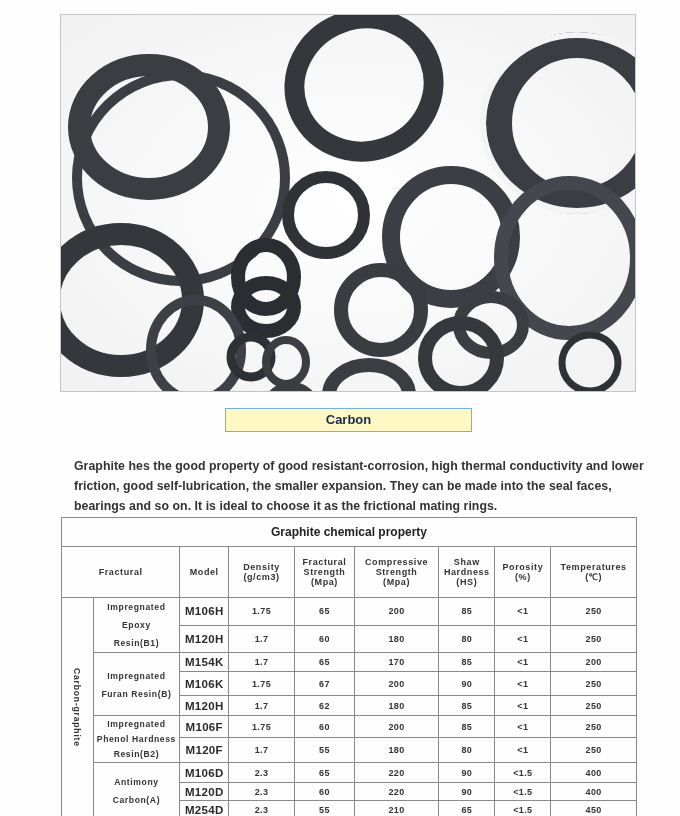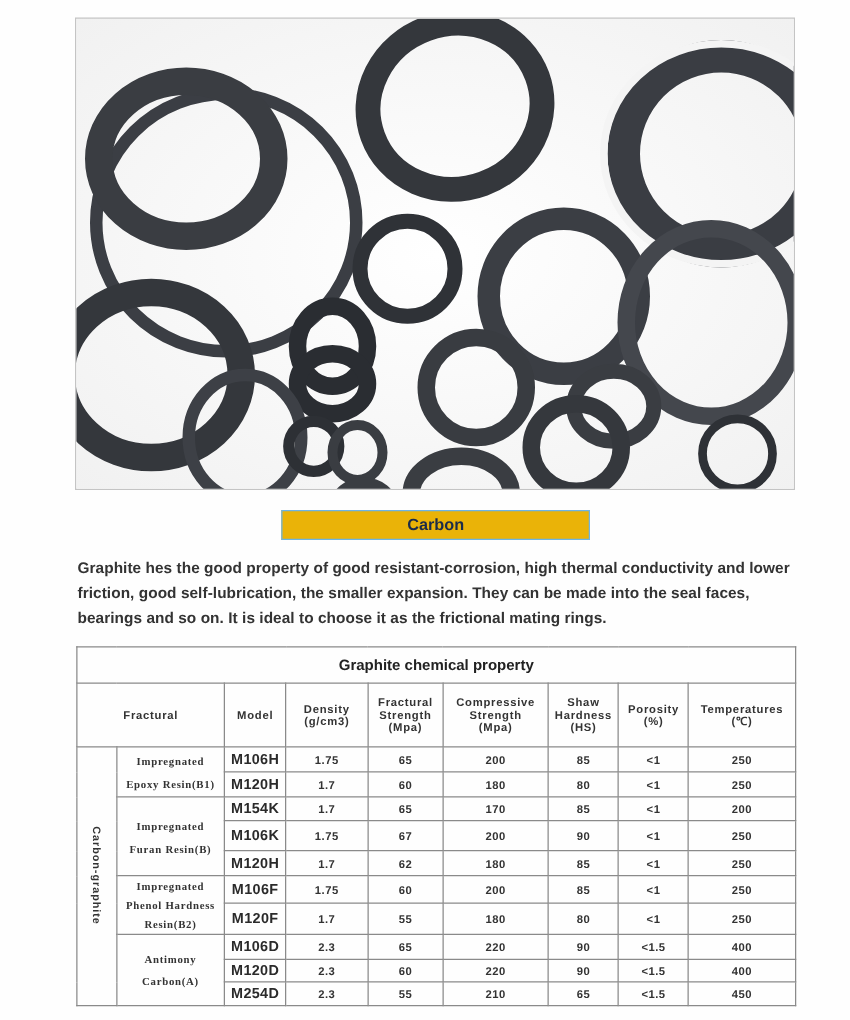--- a/index.html
+++ b/index.html
@@ -1,27 +1,27 @@
 <!DOCTYPE html>
 <html><head>
 <meta charset="utf-8">
 <style>
   html, body { margin:0; padding:0; }
   body { width:680px; height:816px; background:#fefefe; position:relative; overflow:hidden; font-family:"Liberation Sans", sans-serif; color:#2a2a2a; }
   .photo { position:absolute; left:60px; top:14px; width:576px; height:378px; border:1px solid #c4c4c4; background:#fbfbfb; overflow:hidden; box-sizing:border-box; }
   .photo svg { display:block; }
-  .banner { position:absolute; left:225px; top:408px; width:247px; height:24px; background:#eab308; border:1px solid #6db4e4; box-sizing:border-box; text-align:center; line-height:22px; font-weight:bold; font-size:13px; color:#1b2c4a; }
+  .banner { position:absolute; left:225px; top:408px; width:247px; height:24px; background:#fef9c3; border:1px solid #6db4e4; box-sizing:border-box; text-align:center; line-height:22px; font-weight:bold; font-size:13px; color:#1b2c4a; }
   .desc { position:absolute; left:62px; top:444px; width:580px; font-size:12.3px; font-weight:bold; line-height:20px; color:#333; letter-spacing:0.05px; }
   table.spec { position:absolute; left:61px; top:517px; width:576px; border-collapse:collapse; font-weight:bold; color:#333; }
   table.spec td { border:1px solid #8a8a8a; text-align:center; padding:0; font-size:9px; }
   .title-cell { height:28px; font-size:12px !important; color:#222;margin-top:12px; }
   .hdr td { height:50px; font-size:8.6px; letter-spacing:0.6px; line-height:10px; }
   .model { font-size:11.5px !important; letter-spacing:0.3px; color:#2a2a2a; }
   .num { font-size:9px; letter-spacing:0.4px; }
-  .cat { font-size:8.6px !important; letter-spacing:0.6px; line-height:18px;font-family:Liberation Serif, serif; }
+  .cat { font-size:8.6px !important; letter-spacing:0.6px; line-height:18px; }
   .vert { width:33px; }
   .vert span { display:inline-block; writing-mode:vertical-rl; font-size:8.6px; letter-spacing:0.8px; }
 </style>
 </head>
 <body>
 
 <div class="photo">
   <svg width="576" height="378" viewBox="0 0 576 378">
     <defs>
       <radialGradient id="bg" cx="50%" cy="50%" r="70%">
@@ -66,21 +66,21 @@
       <ellipse cx="308" cy="380" rx="40" ry="30" stroke="#3a3d42" stroke-width="14"></ellipse>
       <ellipse cx="230" cy="390" rx="22" ry="18" stroke="#3a3d42" stroke-width="10"></ellipse>
     </g>
   </svg>
 </div>
 
 <div class="banner">
   <span>Carbon</span>
 </div>
 
-<p class="desc" style="margin:0">Graphite hes the good property of good resistant-corrosion, high thermal conductivity and lower friction, good self-lubrication, the smaller expansion. They can be made into the seal faces, bearings and so on. It is ideal to choose it as the frictional mating rings.</p>
+<p class="desc" style="margin:12px">Graphite hes the good property of good resistant-corrosion, high thermal conductivity and lower friction, good self-lubrication, the smaller expansion. They can be made into the seal faces, bearings and so on. It is ideal to choose it as the frictional mating rings.</p>
 
 <table class="spec">
   <colgroup>
     <col style="width:33px">
       <col style="width:88px">
       <col style="width:50px">
       <col style="width:60px">
     <col style="width:61px">
       <col style="width:84px">
       <col style="width:57px">

